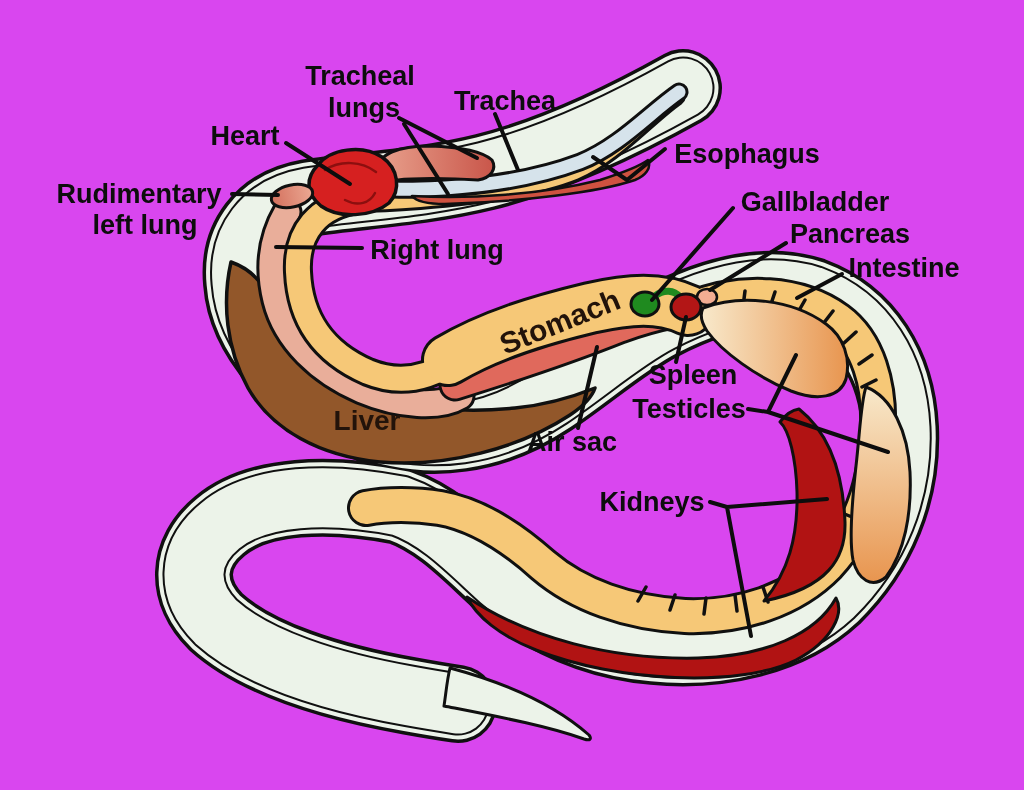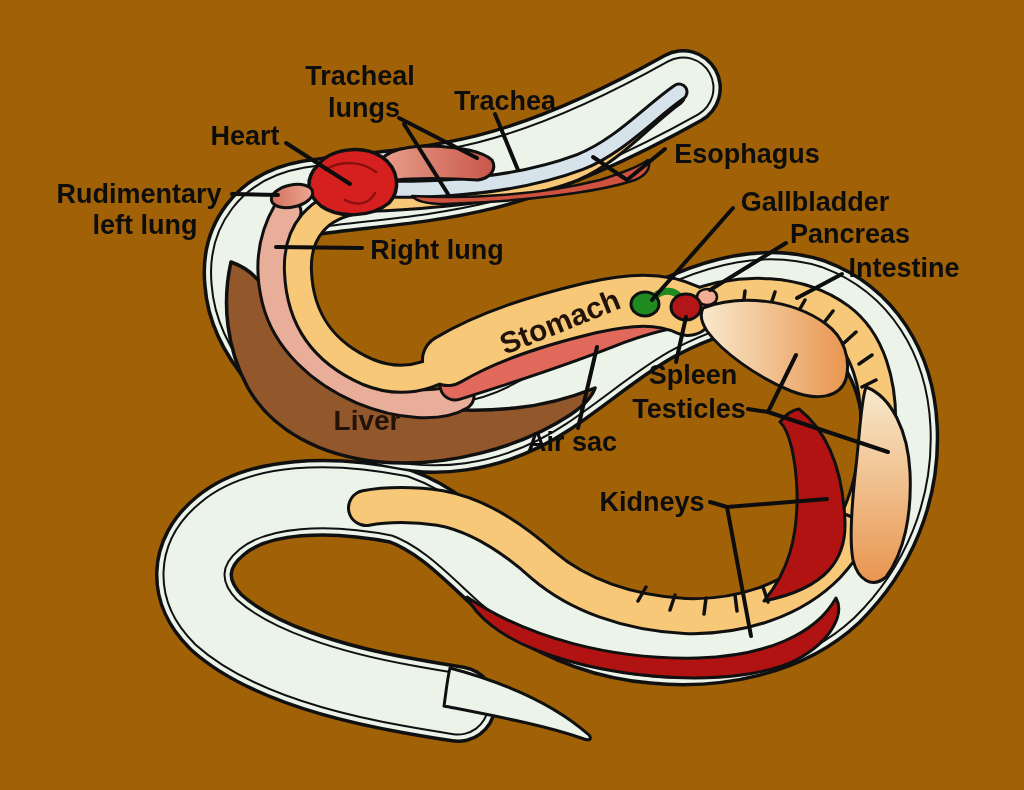--- a/index.html
+++ b/index.html
@@ -2,21 +2,21 @@
 <html><head>
 <meta charset="utf-8">
 <style>
   html,body{margin:0;padding:0;}
   body{
     width:1024px;height:790px;
     background:#ffffff;
     font-family:"Liberation Sans", sans-serif;
     overflow:hidden;
   }
-  .stage{position:relative;width:1024px;height:790px;background:#a16207;}
+  .stage{position:relative;width:1024px;height:790px;background:#d946ef;}
   svg{display:block;}
   .lbl{
     font-family:"Liberation Sans", sans-serif;
     font-weight:bold;
     font-size:27px;
     fill:#0d0d0d;
   }
   .lbl-organ{
     font-family:"Liberation Sans", sans-serif;
     font-weight:bold;

